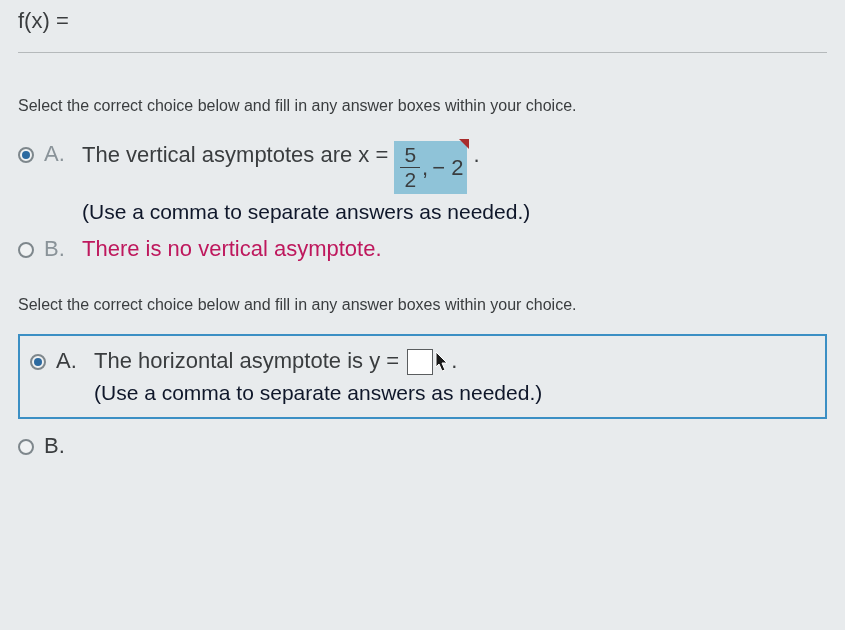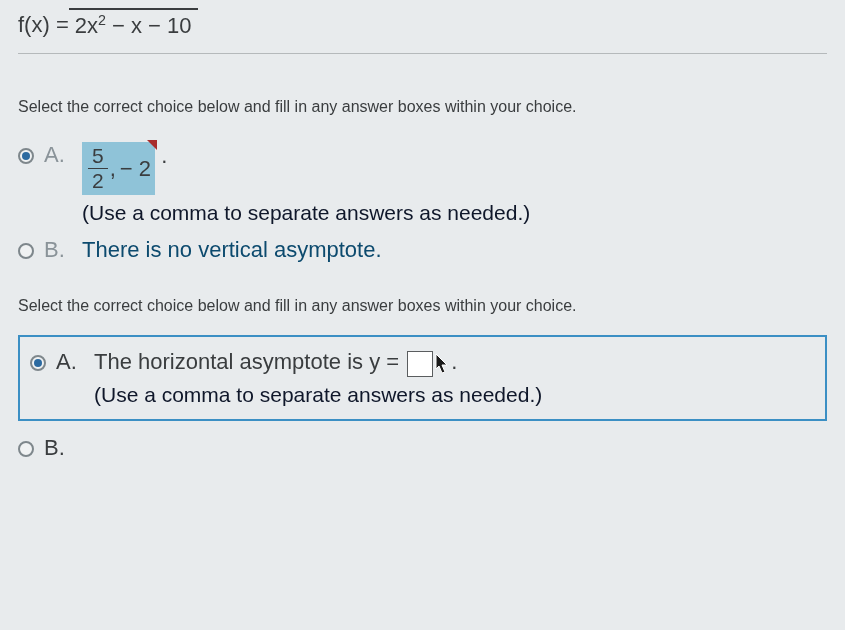--- a/index.html
+++ b/index.html
@@ -8,27 +8,27 @@
     width: 845px; height: 630px;
     font-family: Arial, Helvetica, sans-serif;
     background: #e8ebed;
     color: #3a3d3f;
     overflow: hidden;
   }
   .page {
     padding: 0 18px 18px 18px;
   }
   .equation-block {
-    padding: 8px 0 12px 0;
+    padding: 8px 0 18px 0;
     font-size: 22px;
     border-bottom: 1px solid #b5b9bb;
     margin-bottom: 44px;
     display: flex;
     align-items: center;
-    gap: 0;
+    gap: 8px;
   }
   .fx { display: inline-block; }
   .fraction {
     display: inline-flex;
     flex-direction: column;
     align-items: center;
     font-size: 22px;
   }
   .fraction .num, .fraction .den { padding: 2px 6px; }
   .fraction .den { border-top: 2px solid #3a3d3f; }
@@ -67,21 +67,21 @@
   .letter {
     color: #8a9399;
     min-width: 28px;
   }
   .choice-body { flex: 1; }
   .hint {
     color: #0f172a;
     font-size: 21px;
     margin-top: 6px;
   }
-  .disabled-text { color: #0c4a6e; }
+  .disabled-text { color: #be185d; }
 
   .small-frac {
     display: inline-flex;
     flex-direction: column;
     align-items: center;
     vertical-align: middle;
     font-size: 21px;
     margin: 0 2px;
   }
   .small-frac .n, .small-frac .d { padding: 0 4px; }
@@ -123,32 +123,32 @@
   .cursor svg { display: block; }
 </style>
 </head>
 <body>
 
 <div class="page">
 
   <div class="equation-block">
     <span class="fx">f(x) =</span>
     <span class="fraction">
-      <span class="den">2x<sup>2</sup> − x − 10</span>
     </span>
   </div>
 
   <div class="prompt">Select the correct choice below and fill in any answer boxes within your choice.</div>
 
   <div class="choice-group">
 
     <div class="choice">
       <span class="radio selected"></span>
       <span class="letter">A.</span>
       <div class="choice-body">
+        <span>The vertical asymptotes are x =</span>
         <span class="highlight">
           <span class="small-frac">
             <span class="n">5</span>
             <span class="d">2</span>
           </span>
           <span>,</span>
           <span style="margin-left:4px;">− 2</span>
           <span class="flag"></span>
         </span>
         <span>.</span>

